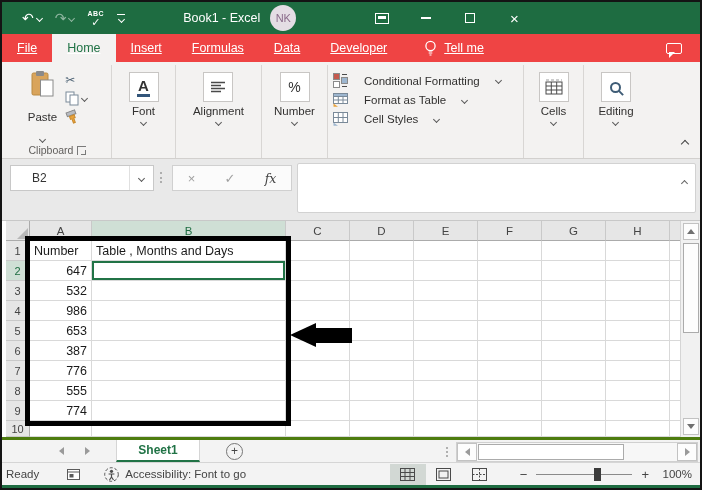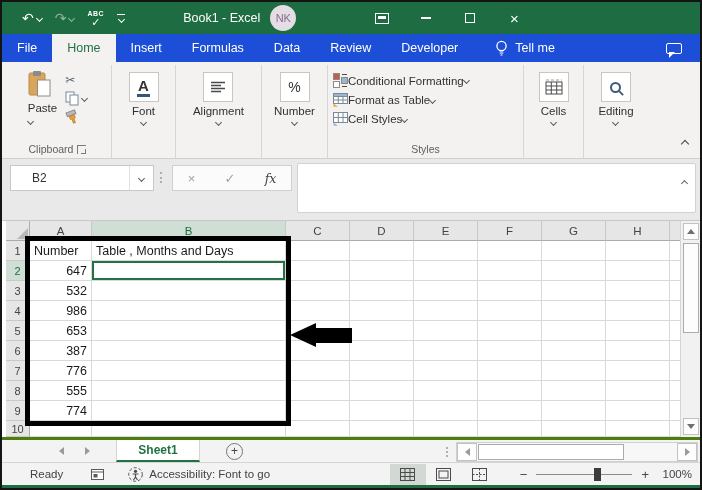--- a/index.html
+++ b/index.html
@@ -26,49 +26,49 @@
   .avatar { width:26px; height:26px; border-radius:50%; background:#E4DDE4; color:#8A6B8A; font-size:11px; display:flex; align-items:center; justify-content:center; margin-left:10px; }
   .winctl { display:flex; align-items:center; margin-left:64px; }
   .ctl { width:44px; height:32px; display:flex; align-items:center; justify-content:center; cursor:pointer; }
   .rdo-box { width:14px; height:11px; border:1.4px solid #fff; position:relative; }
   .rdo-box::after { content:""; position:absolute; left:2px; right:2px; top:2px; border-top:3px solid #fff; }
   .min-bar { width:10px; height:1.5px; background:#fff; }
   .max-box { width:10px; height:10px; border:1.4px solid #fff; }
   .close-x { font-size:15px; }
 
   
-  .ribbontabs { height:28px; background:#1d4ed8; display:flex; align-items:stretch; color:#fff; font-size:12.5px; }
+  .ribbontabs { height:28px; background:#ef4444; display:flex; align-items:stretch; color:#fff; font-size:12.5px;text-decoration:underline; }
   .rtab { padding:0 15px; display:flex; align-items:center; cursor:pointer; }
   .rtab.active { background:#F3F2F1; color:#217346; }
   .tellme { display:flex; align-items:center; gap:7px; margin-left:22px; cursor:pointer; }
   .bubble { width:16px; height:11px; border:1.4px solid #fff; border-radius:2px; position:relative; }
   .bubble::after { content:""; position:absolute; left:2px; bottom:-5px; border:3px solid transparent; border-top-color:#fff; border-left-color:#fff; }
   .comment-wrap { margin-left:auto; margin-right:18px; display:flex; align-items:center; }
 
   
   .ribbon { height:97px; background:#F3F2F1; border-bottom:1px solid #D2D0CE; display:flex; position:relative; padding:3px 2px 0 2px; }
   .group { border-right:1px solid #D8D6D4; display:flex; flex-direction:column; padding:1px 5px 0 5px; }
   .gbody { flex:1; display:flex; justify-content:center; }
   .glabel { height:18px; font-size:10.5px; color:#605E5C; text-align:center; display:flex; align-items:center; justify-content:center; gap:4px; }
   .bigbtn { display:flex; flex-direction:column; align-items:center; justify-content:flex-start; gap:3px; padding-top:6px; cursor:pointer; }
   .iconbox { width:30px; height:30px; background:#fff; border:1px solid #C8C6C4; display:flex; align-items:center; justify-content:center; }
   .biglabel { font-size:11.5px; color:#323130; }
   
   .clip-cols { display:flex; gap:8px; padding-top:4px; }
-  .paste { display:flex; flex-direction:column; align-items:flex-start; gap:5px; cursor:pointer; }
+  .paste { display:flex; flex-direction:column; align-items:center; gap:14px; cursor:pointer; }
   .clip-side { display:flex; flex-direction:column; gap:4px; padding-top:2px; }
   .sbtn { display:flex; align-items:center; gap:3px; cursor:pointer; height:15px; }
   .scis { font-size:12px; color:#4E6375; }
   .launcher { width:9px; height:9px; border-top:1px solid #7A7A7A; border-left:1px solid #7A7A7A; position:relative; cursor:pointer; }
   .launcher::after { content:""; position:absolute; right:0; bottom:0; width:4px; height:4px; border-right:1.6px solid #7A7A7A; border-bottom:1.6px solid #7A7A7A; }
   .font-a { font-size:15px; font-weight:bold; color:#333; border-bottom:3px solid #33567A; line-height:17px; padding:0 1px; }
   .pct { font-size:14px; color:#333; }
   
   .styles-rows { display:flex; flex-direction:column; justify-content:flex-start; gap:5px; padding-top:7px; width:100%; }
-  .stylebtn { display:flex; align-items:center; gap:0; font-size:11.5px; color:#323130; cursor:pointer; white-space:nowrap; }
+  .stylebtn { display:flex; align-items:center; gap:16px; font-size:11.5px; color:#323130; cursor:pointer; white-space:nowrap; }
   .collapse-btn { position:absolute; right:12px; bottom:7px; cursor:pointer; }
   .collapse-btn .chev { width:6px; height:6px; border-color:#444; }
   .mag { width:11px; height:11px; border:2px solid #3E5C76; border-radius:50%; position:relative; }
   .mag::after { content:""; position:absolute; width:6px; height:2px; background:#3E5C76; transform:rotate(45deg); right:-5px; bottom:-3px; }
 
   
   .formularow { height:62px; background:#E9E9E9; border-bottom:1px solid #C8C8C8; position:relative; }
   .namebox { position:absolute; left:8px; top:6px; width:144px; height:26px; background:#fff; border:1px solid #C8C8C8; display:flex; align-items:center; font-size:12px; color:#333; padding-left:21px; cursor:text; }
   .nb-chev { margin-left:auto; width:24px; display:flex; align-items:center; justify-content:center; border-left:1px solid #E0E0E0; height:100%; cursor:pointer; }
   .vdots { display:flex; flex-direction:column; align-items:center; position:absolute; left:158px; top:12px; }
@@ -118,21 +118,21 @@
   .sheettab { margin-left:16px; width:84px; background:#fff; border-left:1px solid #D5D5D5; border-right:1px solid #D5D5D5; border-bottom:2px solid #217346; color:#217346; font-weight:bold; font-size:12px; display:flex; align-items:center; justify-content:center; cursor:pointer; }
   .newsheet { margin-left:26px; align-self:center; width:17px; height:17px; border:1px solid #767676; border-radius:50%; color:#444; font-size:12px; line-height:14px; display:flex; align-items:center; justify-content:center; cursor:pointer; }
   .hscroll { position:absolute; right:2px; top:2px; display:flex; align-items:center; gap:8px; }
   .htrack { display:flex; align-items:center; background:#F7F7F7; border:1px solid #D0D0D0; height:20px; width:242px; }
   .harrow { width:20px; height:18px; background:#FDFDFD; border:1px solid #C2C2C2; display:flex; align-items:center; justify-content:center; cursor:pointer; }
   .hthumb { width:146px; height:16px; margin-left:1px; background:#fff; border:1px solid #ABABAB; cursor:grab; }
   .hgap { flex:1; }
 
   
   .statusbar { height:23px; background:#F3F3F3; border-top:1px solid #D5D5D5; display:flex; align-items:center; font-size:11.5px; color:#444; }
-  .sb-ready { margin-left:28px; cursor:default; }
+  .sb-ready { margin-left:4px; cursor:default; }
   .sb-macro { margin-left:28px; display:flex; cursor:pointer; }
   .sb-acc { margin-left:24px; display:flex; align-items:center; gap:6px; cursor:pointer; }
   .views { display:flex; margin-left:auto; }
   .vbtn { width:36px; height:21px; display:flex; align-items:center; justify-content:center; cursor:pointer; }
   .vbtn.active { background:#D2D8D4; }
   .zoomctl { display:flex; align-items:center; gap:9px; margin:0 8px 0 22px; }
   .zsign { font-size:13px; color:#444; cursor:pointer; }
   .ztrack { width:96px; height:1px; background:#8A8A8A; position:relative; cursor:pointer; }
   .zthumb { position:absolute; left:60%; top:-6px; width:7px; height:13px; background:#3B3B3B; cursor:grab; }
   .zpct { width:34px; text-align:right; cursor:pointer; }
@@ -183,21 +183,20 @@
           </span>
     </div>
   </div>
 
   <div class="ribbontabs">
     <span class="rtab">File</span>
     <span class="rtab active">Home</span>
     <span class="rtab">Insert</span>
     <span class="rtab">Formulas</span>
     <span class="rtab">Data</span>
-    <span class="rtab">Review</span>
     <span class="rtab">Developer</span>
     <span class="tellme">
       <svg width="13" height="17" viewBox="0 0 13 17">
             <circle cx="6.5" cy="6" r="4.6" fill="none" stroke="#fff" stroke-width="1.3"></circle>
             <path d="M4.7 11 h3.6 M4.7 13 h3.6 M5.5 15 h2" stroke="#fff" stroke-width="1.2"></path>
           </svg>
       <span>Tell me</span>
     </span>
     <span class="comment-wrap">
           <span class="bubble"></span>
@@ -308,23 +307,20 @@
             <svg width="15" height="14" viewBox="0 0 15 14">
                   <rect x="0.5" y="0.5" width="14" height="10" fill="#fff" stroke="#7A8A99"></rect>
                   <path d="M5.3 0.5 V10.5 M10 0.5 V10.5 M0.5 5.5 H14.5" stroke="#7A8A99"></path>
                   <path d="M0.5 10.5 l4.5 3.2 h-4.5 z" fill="#9DB6CF"></path>
                 </svg>
             <span>Cell Styles</span>
             <span class="chev gray"></span>
           </span>
         </div>
       </div>
-      <div class="glabel">
-            <span>Styles</span>
-          </div>
     </div>
 
     <div class="group" style="width:60px">
       <div class="gbody">
         <div class="bigbtn">
           <span class="iconbox">
             <svg width="18" height="16" viewBox="0 0 18 16">
                   <rect x="1" y="3" width="16" height="12" fill="#fff" stroke="#4A4A4A"></rect>
                   <path d="M1 7 H17 M1 11 H17 M6.3 3 V15 M11.7 3 V15" stroke="#4A4A4A"></path>
                   <path d="M1 1 H4 M6 1 H9 M11 1 H14 M16 1 H17" stroke="#9A9A9A"></path>

